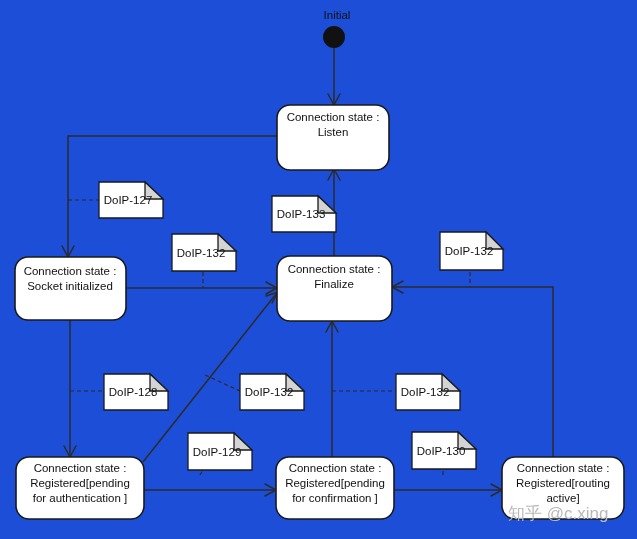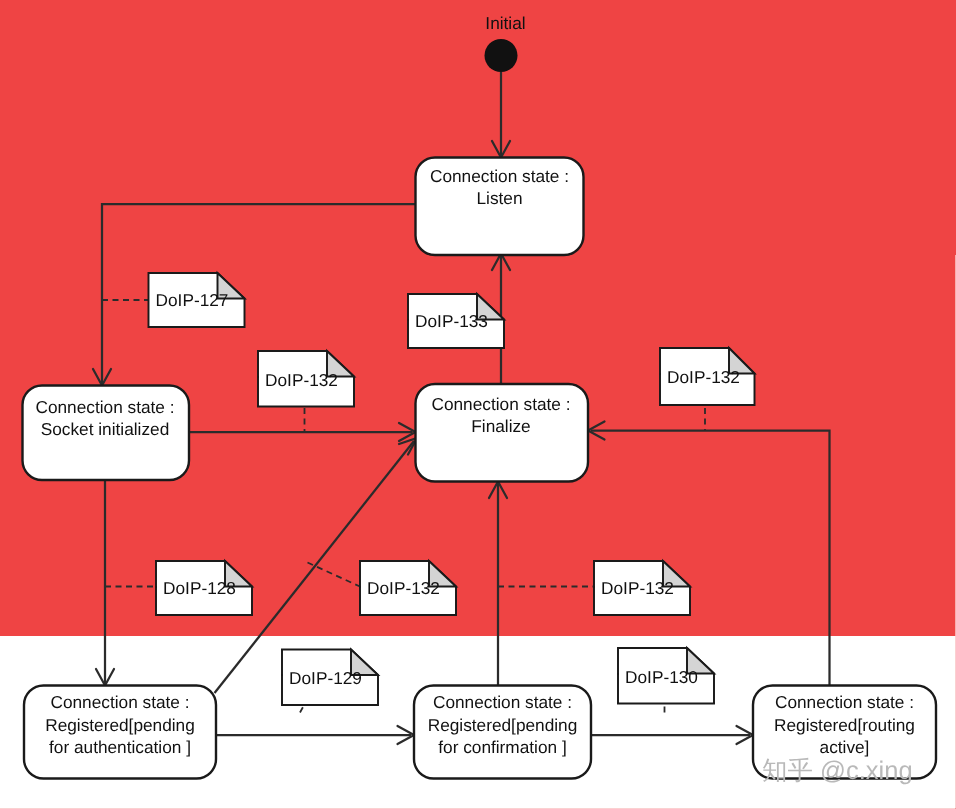--- a/index.html
+++ b/index.html
@@ -9,22 +9,22 @@
   }
   body {
     width: 637px;
     height: 539px;
     font-family: "Liberation Sans", sans-serif;
     overflow: hidden;
   }
   #diagram-canvas {
     position: relative;
     width: 637px;
-    height: 424px;
-    background: #ef4444;
+    height: 539px;
+    background: #1d4ed8;
   }
   svg#uml-svg {
     display: block;
     width: 637px;
     height: 539px;
   }
   .state-box-shape {
     fill: #ffffff;
     stroke: #1a1a1a;
     stroke-width: 1.6;

